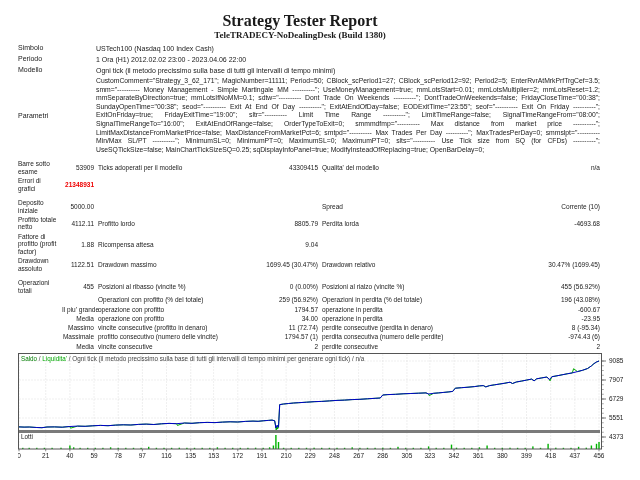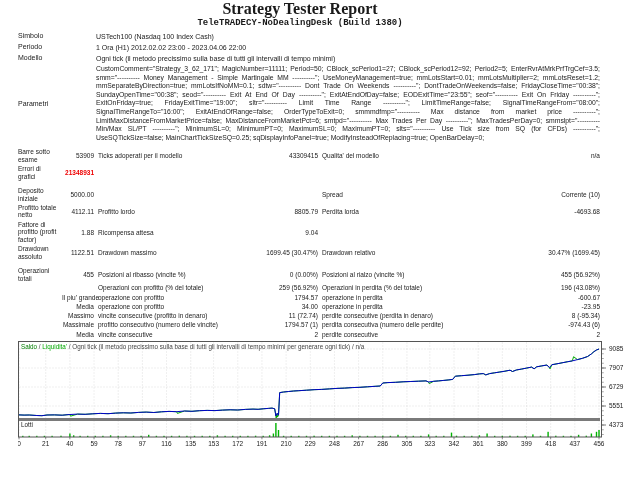--- a/index.html
+++ b/index.html
@@ -2,25 +2,25 @@
 <html><head>
 <meta charset="utf-8">
 <style>
   * { box-sizing: border-box; }
   html,body { margin:0; padding:0; background:#fff; }
   .page {
     position:relative; width:640px; height:480px; overflow:hidden;
     background:#fff; color:#1a1a1a;
     font-family:"Liberation Sans", sans-serif; font-size:7px;
   }
-  .titles { width:600px; text-align:center; padding-top:0;
+  .titles { width:600px; text-align:center; padding-top:12px;
     font-family:"Liberation Serif", serif; }
   .t1 { font-size:16px; font-weight:bold; line-height:18px; }
   .t2 { font-size:12.5px; font-weight:bold; line-height:15px; }
-  .t3 { font-size:9px; font-weight:bold; line-height:11px;font-family:Liberation Mono, monospace; }
+  .t3 { font-size:9px; font-weight:bold; line-height:11px; }
   .report { padding-left:18px; width:600px; }
   .info-row { display:grid; grid-template-columns:74px 1fr; column-gap:4px;
     margin-top:3px; align-items:center; }
   .info-label { line-height:1.15; }
   .param-value { text-align:justify; line-height:1.26; font-size:6.8px; }
   .stats { margin-top:6px; }
   .srow { display:grid; grid-template-columns:40px 32px 150px 66px 158px 1fr;
     column-gap:4px; align-items:center; margin-top:2px; font-size:6.5px;
     line-height:1.12; }
   .srow.gap { margin-top:7px; }

